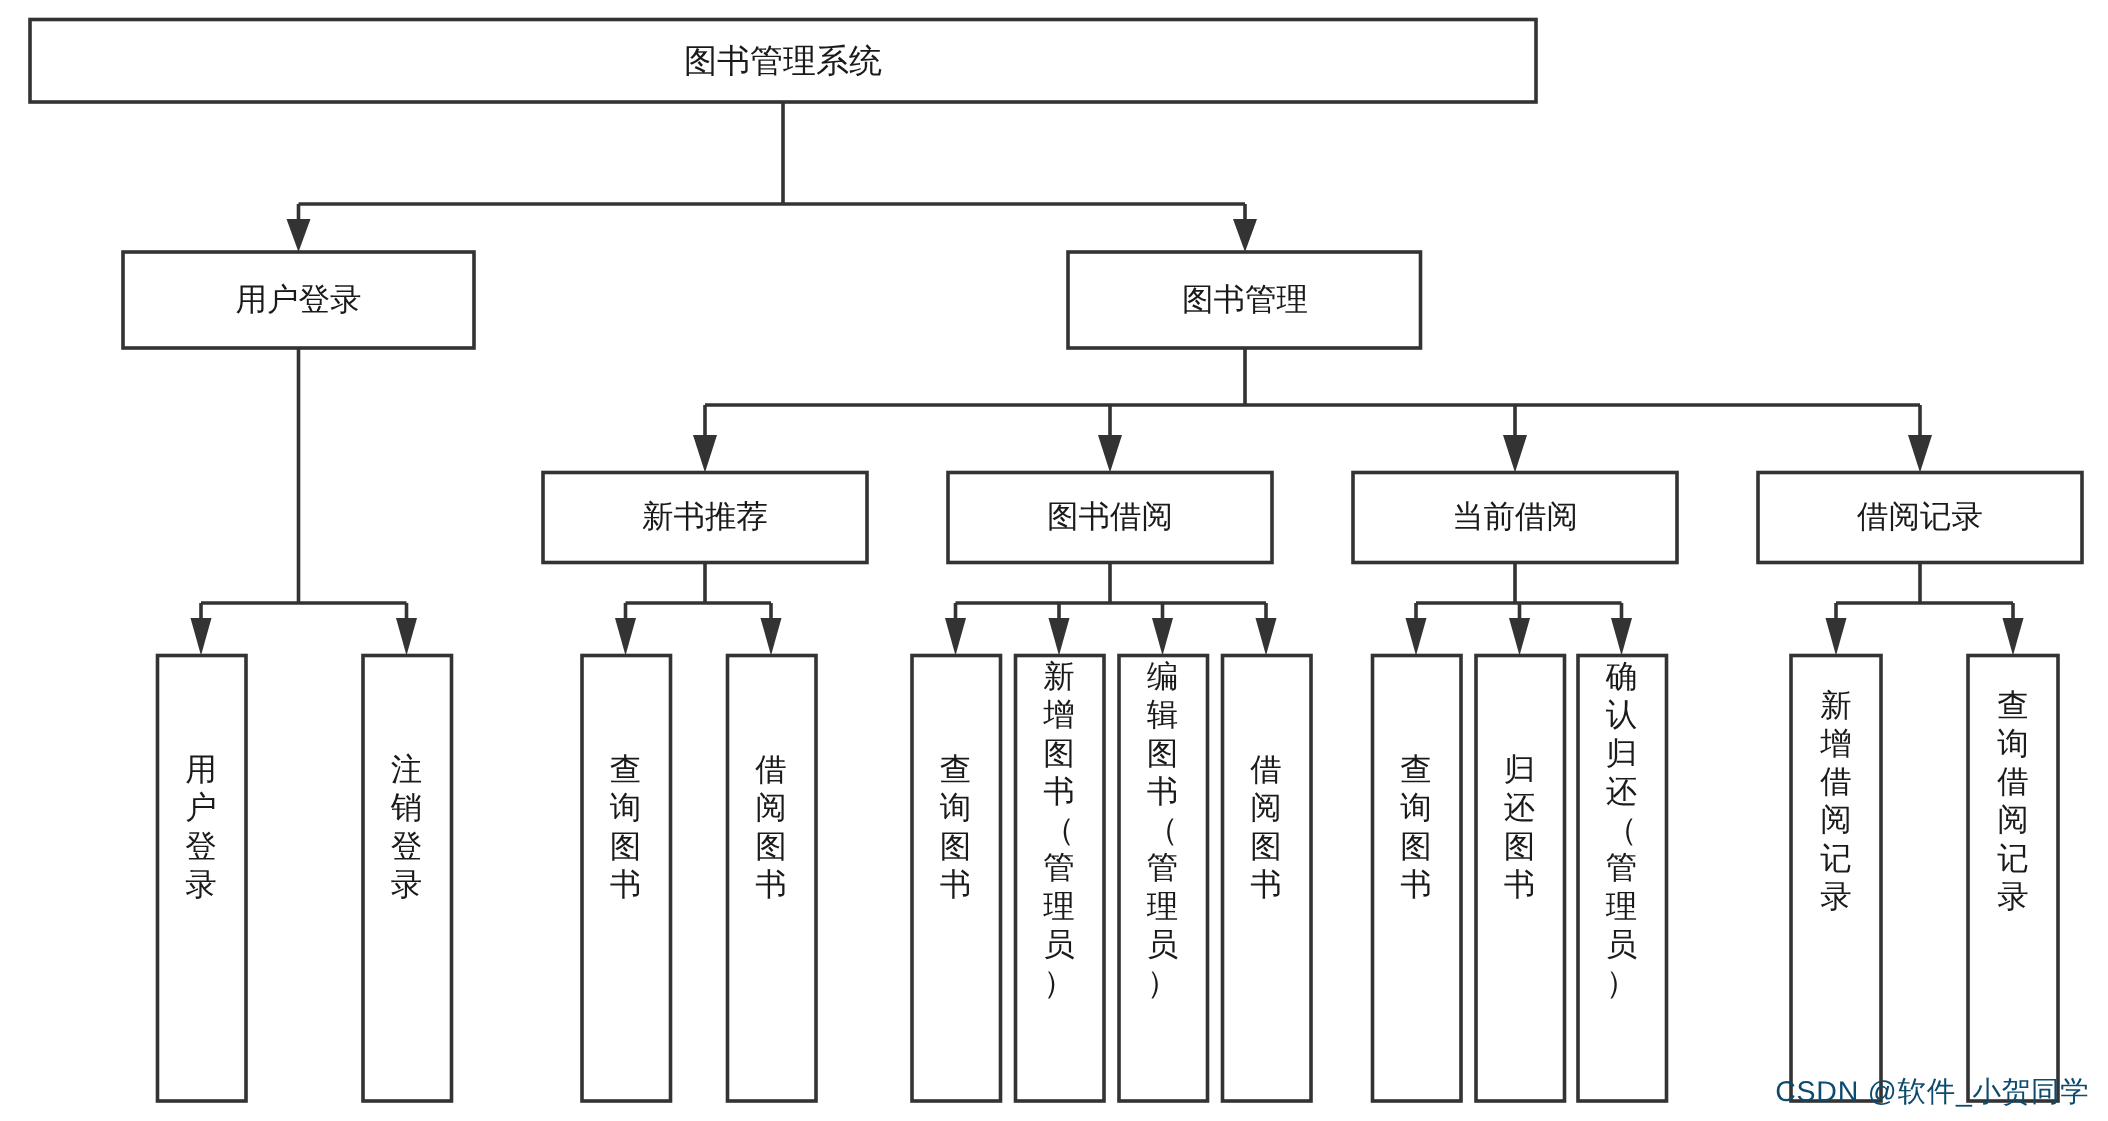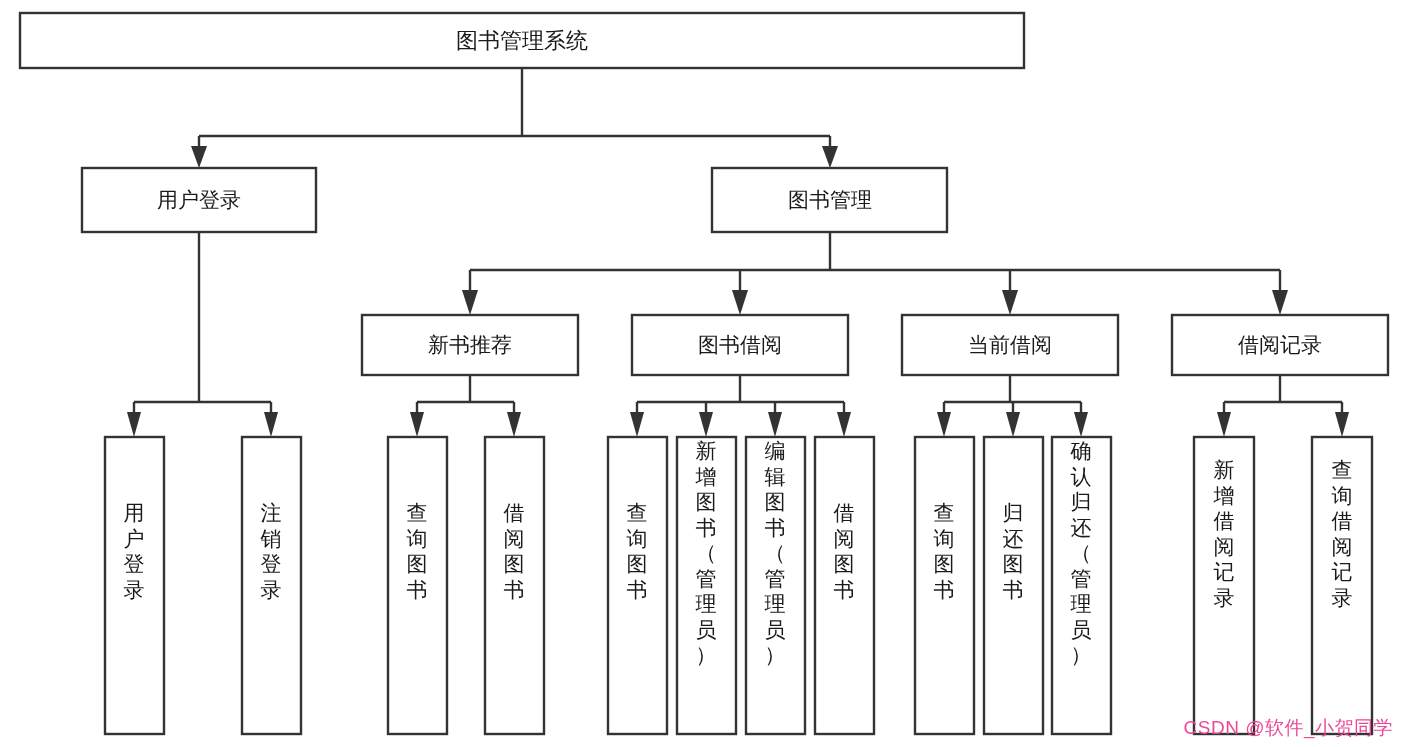--- a/index.html
+++ b/index.html
@@ -56,21 +56,21 @@
   .edge-arrow {
     fill: #333333;
     stroke: none;
   }
   .watermark-text {
     position: absolute;
     right: 12px;
     bottom: 6px;
     font-family: "Liberation Sans", "DejaVu Sans", sans-serif;
     font-size: 19px;
-    color: #ec4899;
+    color: #0c4a6e;
     letter-spacing: 0.5px;
     white-space: nowrap;
     user-select: none;
   }
 </style>
 </head>
 <body>
 
 <div id="diagram-root">
 

